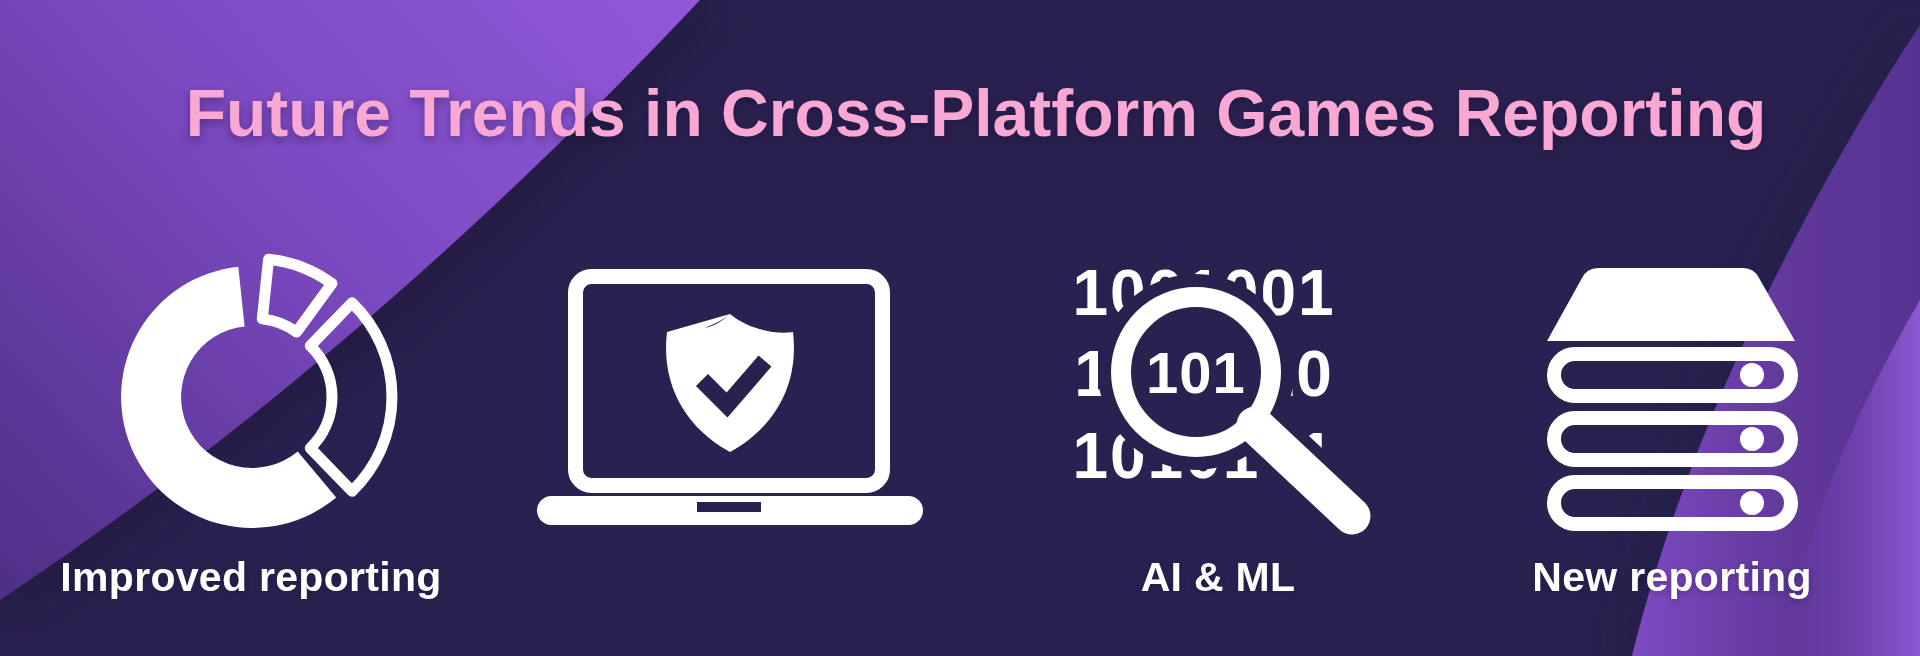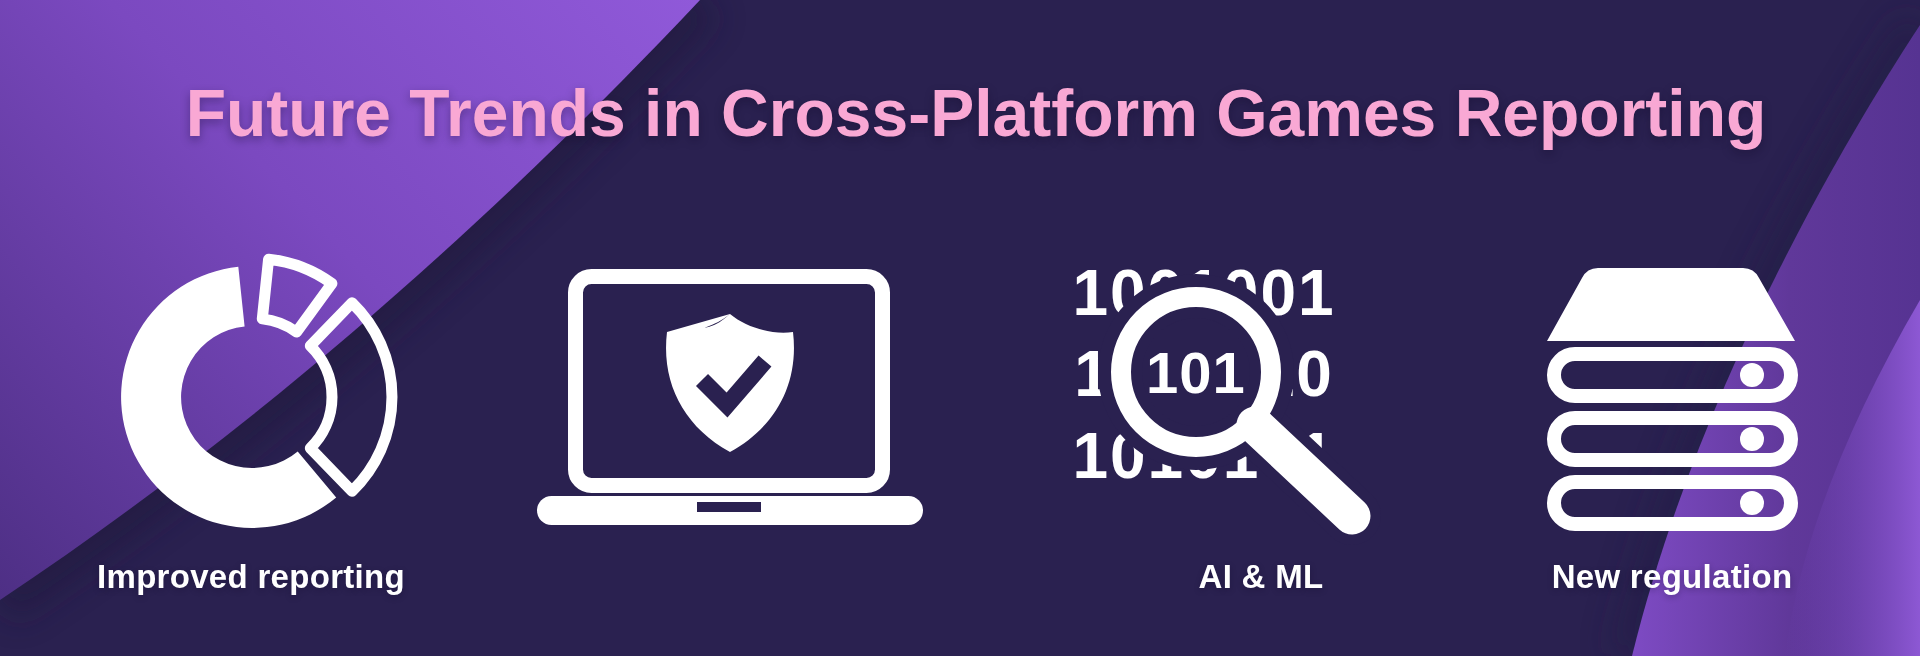--- a/index.html
+++ b/index.html
@@ -12,25 +12,25 @@
   .page-title{
     position:absolute; left:0; top:63px; width:1920px;
     text-align:center; color:#f9a8d4;
     font-size:66px; font-weight:700; line-height:1.05; letter-spacing:0px;
     text-shadow:0 4px 10px rgba(18,10,40,.35);
     margin:16px;
   }
   .icon-svg{position:absolute;display:block;}
   .trend-label{
     position:absolute; top:557px; transform:translateX(-50%);
-    color:#ffffff; font-size:33px; font-weight:700; line-height:40px;
+    color:#ffffff; font-size:41px; font-weight:700; line-height:40px;
     white-space:nowrap; letter-spacing:0.3px;
     text-shadow:0 2px 6px rgba(18,10,40,.3);
   }
-  .lbl-1{left:251px;} .lbl-2{left:729px;} .lbl-3{left:1218px;margin-left:43px;} .lbl-4{left:1672px;}
+  .lbl-1{left:251px;} .lbl-2{left:729px;} .lbl-3{left:1218px;} .lbl-4{left:1672px;}
   .bin-row{
     font-family:"Liberation Sans", sans-serif;
     font-weight:700; font-size:64px; letter-spacing:2px; fill:#ffffff;
   }
   .lens-txt{
     font-family:"Liberation Sans", sans-serif;
     font-weight:700; font-size:58px; fill:#ffffff; letter-spacing:1px;
   }
 </style>
 </head>
@@ -105,15 +105,15 @@
     <rect x="14" y="92" width="237" height="42" rx="21" fill="none" stroke="#ffffff" stroke-width="14"></rect>
     <rect x="14" y="156" width="237" height="42" rx="21" fill="none" stroke="#ffffff" stroke-width="14"></rect>
     <rect x="14" y="220" width="237" height="42" rx="21" fill="none" stroke="#ffffff" stroke-width="14"></rect>
     <circle cx="212" cy="113" r="12" fill="#ffffff"></circle>
     <circle cx="212" cy="177" r="12" fill="#ffffff"></circle>
     <circle cx="212" cy="241" r="12" fill="#ffffff"></circle>
   </svg>
 
   <div class="trend-label lbl-1">Improved reporting</div>
   <div class="trend-label lbl-3">AI &amp; ML</div>
-  <div class="trend-label lbl-4">New regulation</div>
+  <div class="trend-label lbl-4">New reporting</div>
 
 </div>
 
 </body></html>

